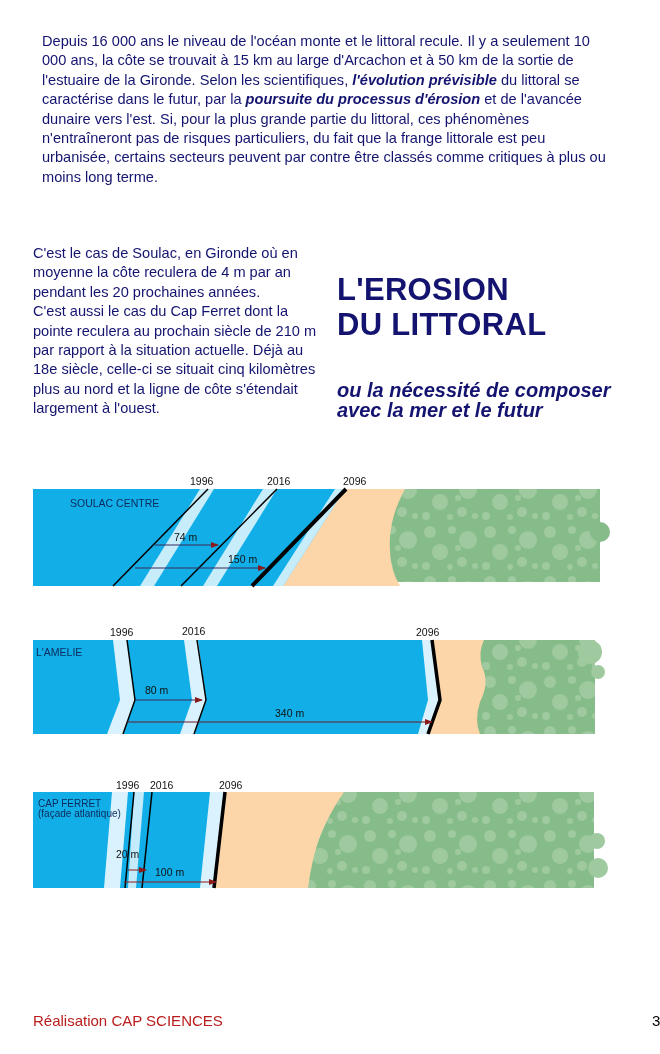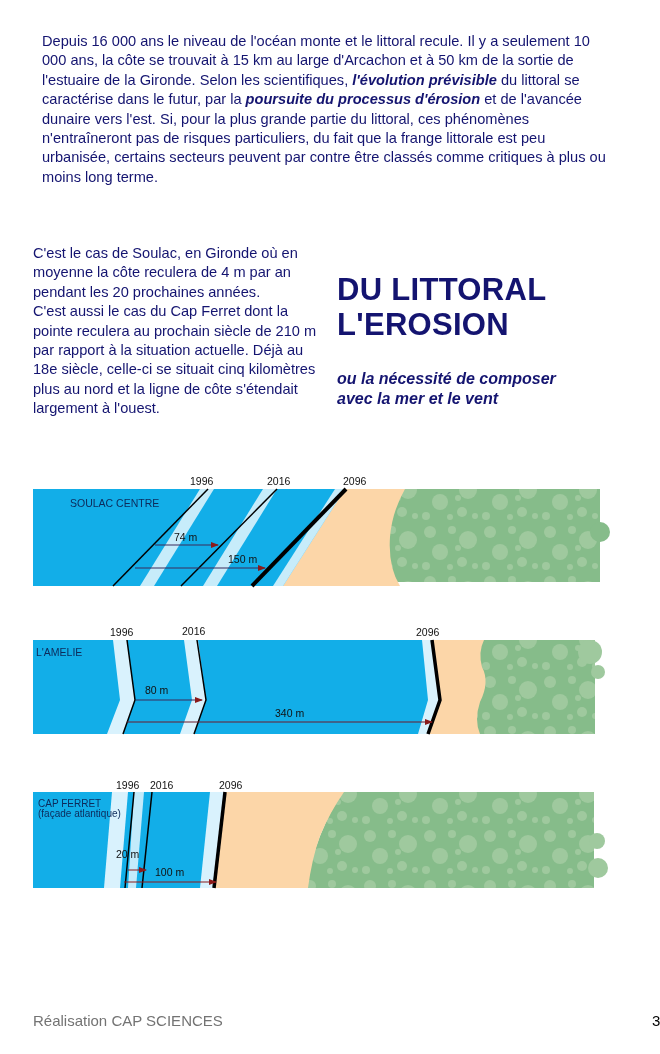--- a/index.html
+++ b/index.html
@@ -7,45 +7,45 @@
          font-family: "Liberation Sans", sans-serif; color: #141470; }
   .intro { position: absolute; left: 42px; top: 32px; width: 570px;
            font-size: 14.6px; line-height: 19.4px; }
   .intro b { font-style: italic; font-weight: bold; }
   .left-col { position: absolute; left: 33px; top: 244px; width: 290px;
               font-size: 14.6px; line-height: 19.4px; }
   .left-col p { margin: 0; }
   .title { position: absolute; left: 337px; top: 272px; font-size: 31px;
            font-weight: bold; line-height: 35px; letter-spacing: 0.3px; }
   .title div { white-space: nowrap; }
-  .subtitle { position: absolute; left: 337px; top: 369px; font-size: 16px;
+  .subtitle { position: absolute; left: 337px; top: 380px; font-size: 20px;
               font-weight: bold; font-style: italic; line-height: 20px; }
   .diagram { position: absolute; left: 0; width: 660px; }
   .diagram svg { display: block; }
-  .footer { position: absolute; left: 33px; top: 1012px; font-size: 15px; color: #737373; }
+  .footer { position: absolute; left: 33px; top: 1012px; font-size: 15px; color: #b91c1c; }
   .pagenum { position: absolute; left: 652px; top: 1012px; font-size: 15px; color: #000; }
   svg text { font-family: "Liberation Sans", sans-serif; }
 </style>
 </head>
 <body>
 
 <div class="intro"><span>Depuis 16 000 ans le niveau de l'océan monte et le littoral recule. Il y a seulement 10 000 ans, la côte se trouvait à 15 km au large d'Arcachon et à 50 km de la sortie de l'estuaire de la Gironde. Selon les scientifiques, </span><b>l'évolution prévisible</b><span> du littoral se caractérise dans le futur, par la </span><b>poursuite du processus d'érosion</b><span> et de l'avancée dunaire vers l'est. Si, pour la plus grande partie du littoral, ces phénomènes n'entraîneront pas de risques particuliers, du fait que la frange littorale est peu urbanisée, certains secteurs peuvent par contre être classés comme critiques à plus ou moins long terme.</span></div>
 
 <div class="left-col">
   <p>C'est le cas de Soulac, en Gironde où en moyenne la côte reculera de 4 m par an pendant les 20 prochaines années.</p>
   <p>C'est aussi le cas du Cap Ferret dont la pointe reculera au prochain siècle de 210 m par rapport à la situation actuelle. Déjà au 18e siècle, celle-ci se situait cinq kilomètres plus au nord et la ligne de côte s'étendait largement à l'ouest.</p>
 </div>
 
 <div class="title">
+  <div>L'EROSION</div>
   <div>DU LITTORAL</div>
-  <div>L'EROSION</div>
 </div>
 <div class="subtitle">
   <div>ou la nécessité de composer</div>
-  <div>avec la mer et le vent</div>
+  <div>avec la mer et le futur</div>
 </div>
 
 <svg width="0" height="0" style="position:absolute">
   <defs>
     <marker id="arrowhead" markerWidth="8" markerHeight="6" refX="7" refY="3" orient="auto">
       <path d="M0,0 L8,3 L0,6 Z" fill="#8b1a1a"></path>
     </marker>
     <pattern id="dunePattern" x="0" y="0" width="60" height="50" patternUnits="userSpaceOnUse">
       <rect width="60" height="50" fill="#86bc8a"></rect>
       <circle cx="10" cy="10" r="6" fill="#9fc99e"></circle>

